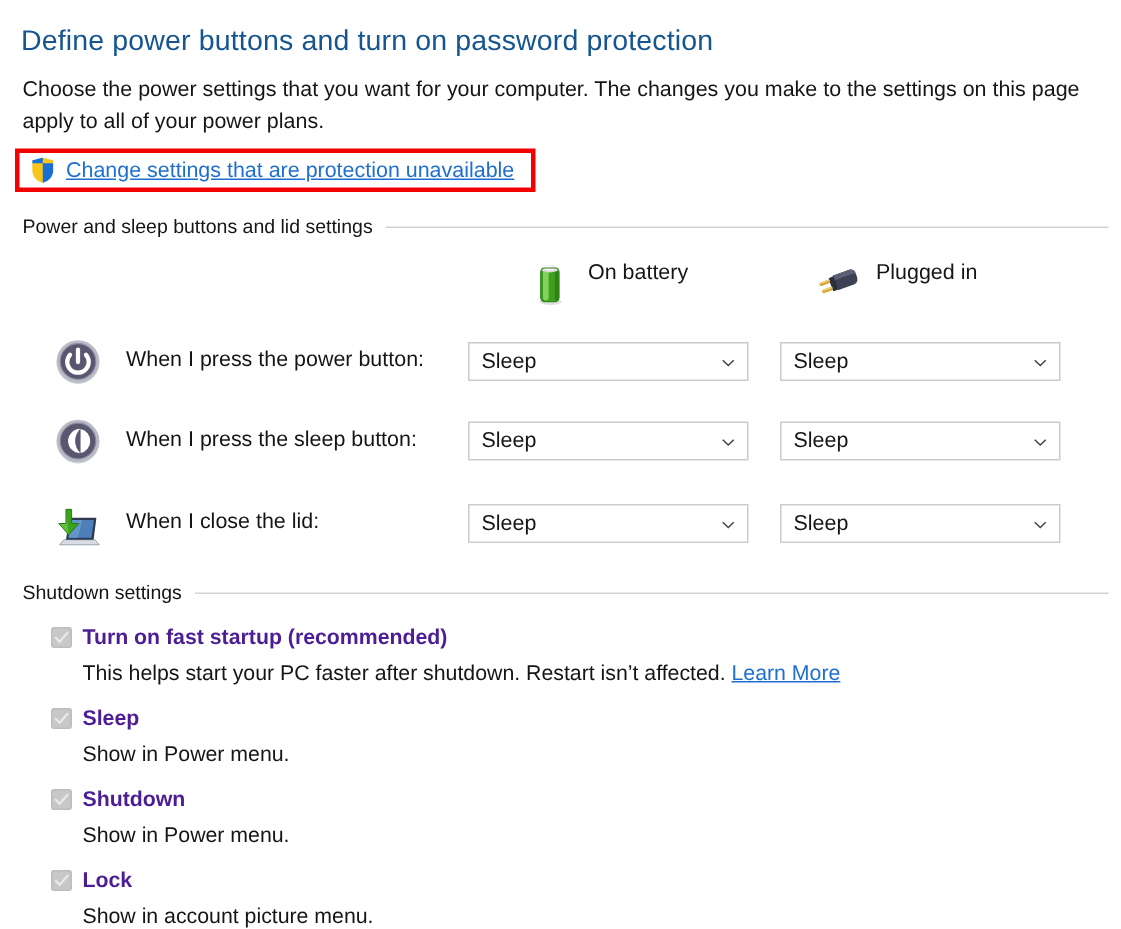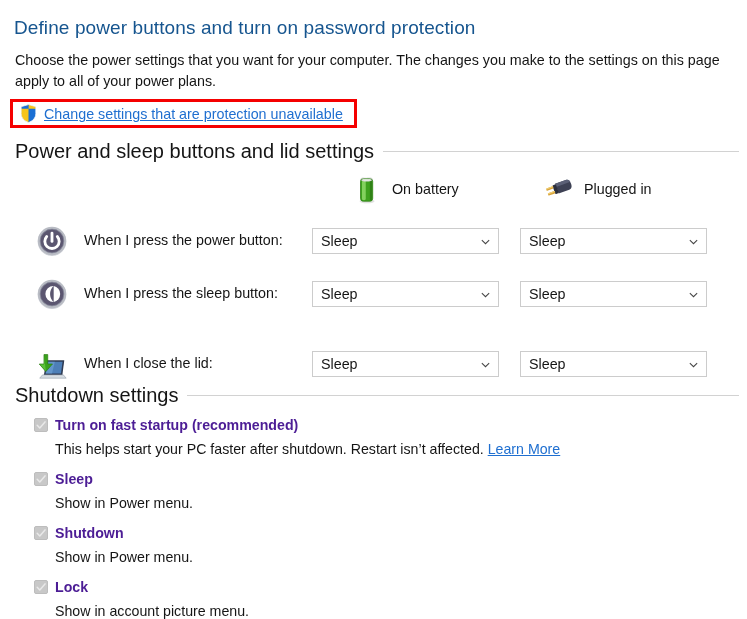--- a/index.html
+++ b/index.html
@@ -80,21 +80,21 @@
   
   .group-head {
     position: absolute;
     left: 15px;
     right: 8px;
     display: flex;
     align-items: center;
     gap: 9px;
   }
   .group-head .gh-label {
-    font-size: 20px;
+    font-size: 13px;
     line-height: 18px;
     color: #151515;
     white-space: nowrap;
   }
   .group-head .gh-rule {
     flex: 1 1 auto;
     height: 1px;
     background: #d2d2d2;
   }
   #group-power { top: 142px; }
@@ -103,21 +103,21 @@
   
   .col-heads {
     position: absolute;
     top: 174px;
     left: 0;
     height: 30px;
   }
   .col-head {
     position: absolute;
     display: flex;
-    align-items: center;
+    align-items: flex-start;
     gap: 9px;
     height: 30px;
   }
   #col-head-battery { left: 353px; }
   #col-head-plugged { left: 545px; }
   .col-head .ch-label {
     font-size: 14.3px;
     color: #151515;
     white-space: nowrap;
   }
@@ -125,21 +125,21 @@
 
   
   .setting-row {
     position: absolute;
     left: 0;
     height: 34px;
     width: 747px;
   }
   #row-power { top: 224px; }
   #row-sleep { top: 277px; }
-  #row-lid   { top: 347px; }
+  #row-lid   { top: 332px; }
 
   .row-icon {
     position: absolute;
     left: 34px;
     top: 0px;
     width: 36px;
     height: 34px;
     display: block;
   }
   .row-label {

